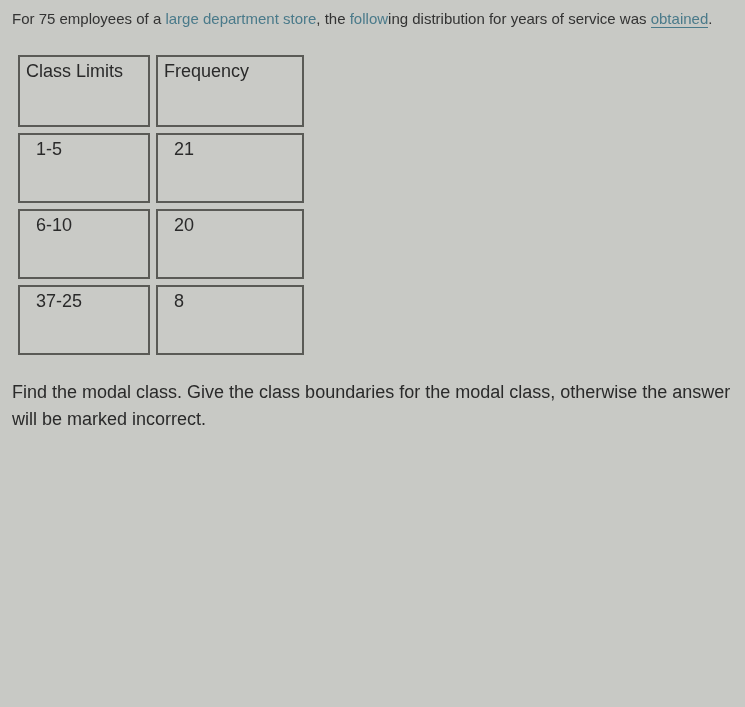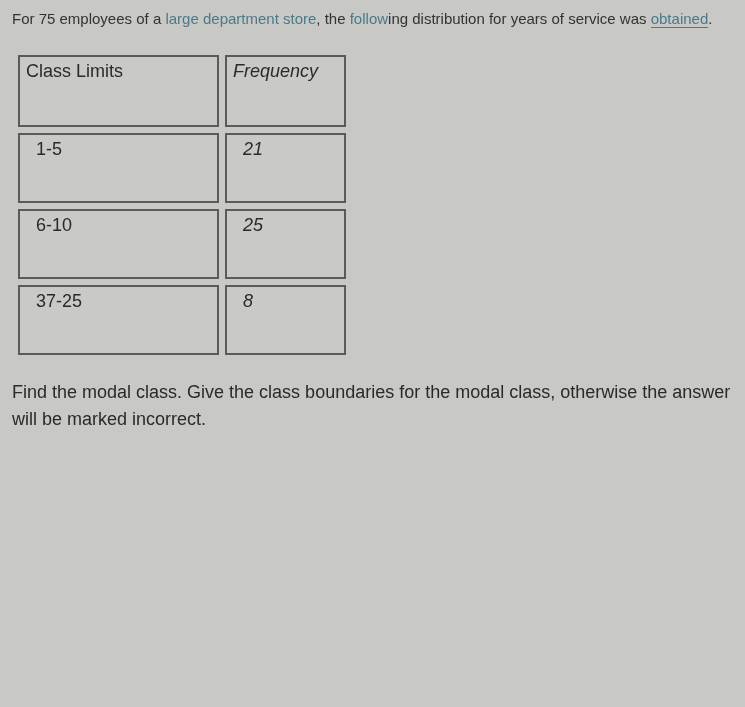--- a/index.html
+++ b/index.html
@@ -45,25 +45,24 @@
     }
     .data-table th {
       height: 72px;
       padding: 4px 6px;
     }
     .data-table td {
       height: 70px;
       padding: 4px 16px;
     }
     .col-class {
-      width: 201px;
+      width: 132px;
     }
     .col-freq {
-      width: 121px;
-      font-style: italic;
+      width: 148px;
     }
     .question {
       font-size: 18px;
       line-height: 1.5;
       color: #2a2a2a;
     }
   </style>
 </head>
 <body>
 
@@ -76,21 +75,21 @@
       <tr>
     <th class="col-class">Class Limits</th>
     <th class="col-freq">Frequency</th>
   </tr>
   <tr>
     <td class="col-class">1-5</td>
     <td class="col-freq">21</td>
   </tr>
   <tr>
     <td class="col-class">6-10</td>
-    <td class="col-freq">25</td>
+    <td class="col-freq">20</td>
   </tr>
   <tr>
     <td class="col-class">37-25</td>
     <td class="col-freq">8</td>
   </tr>
 </tbody>
   </table>
 
 <p class="question">Find the modal class. Give the class boundaries for the modal class, otherwise the answer will be marked incorrect.</p>
 

